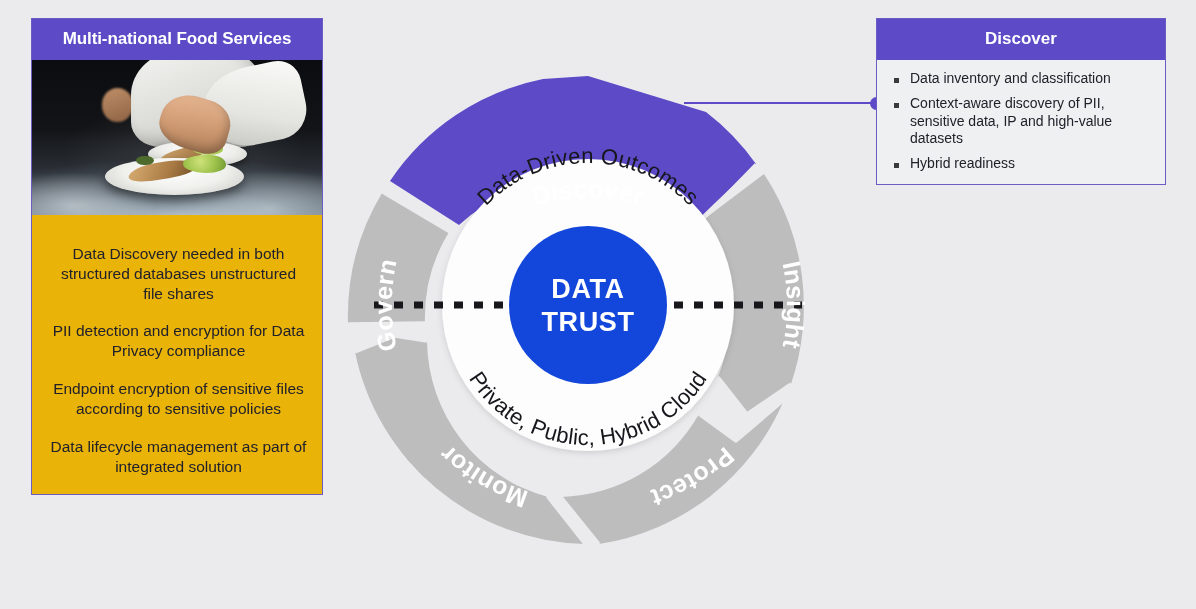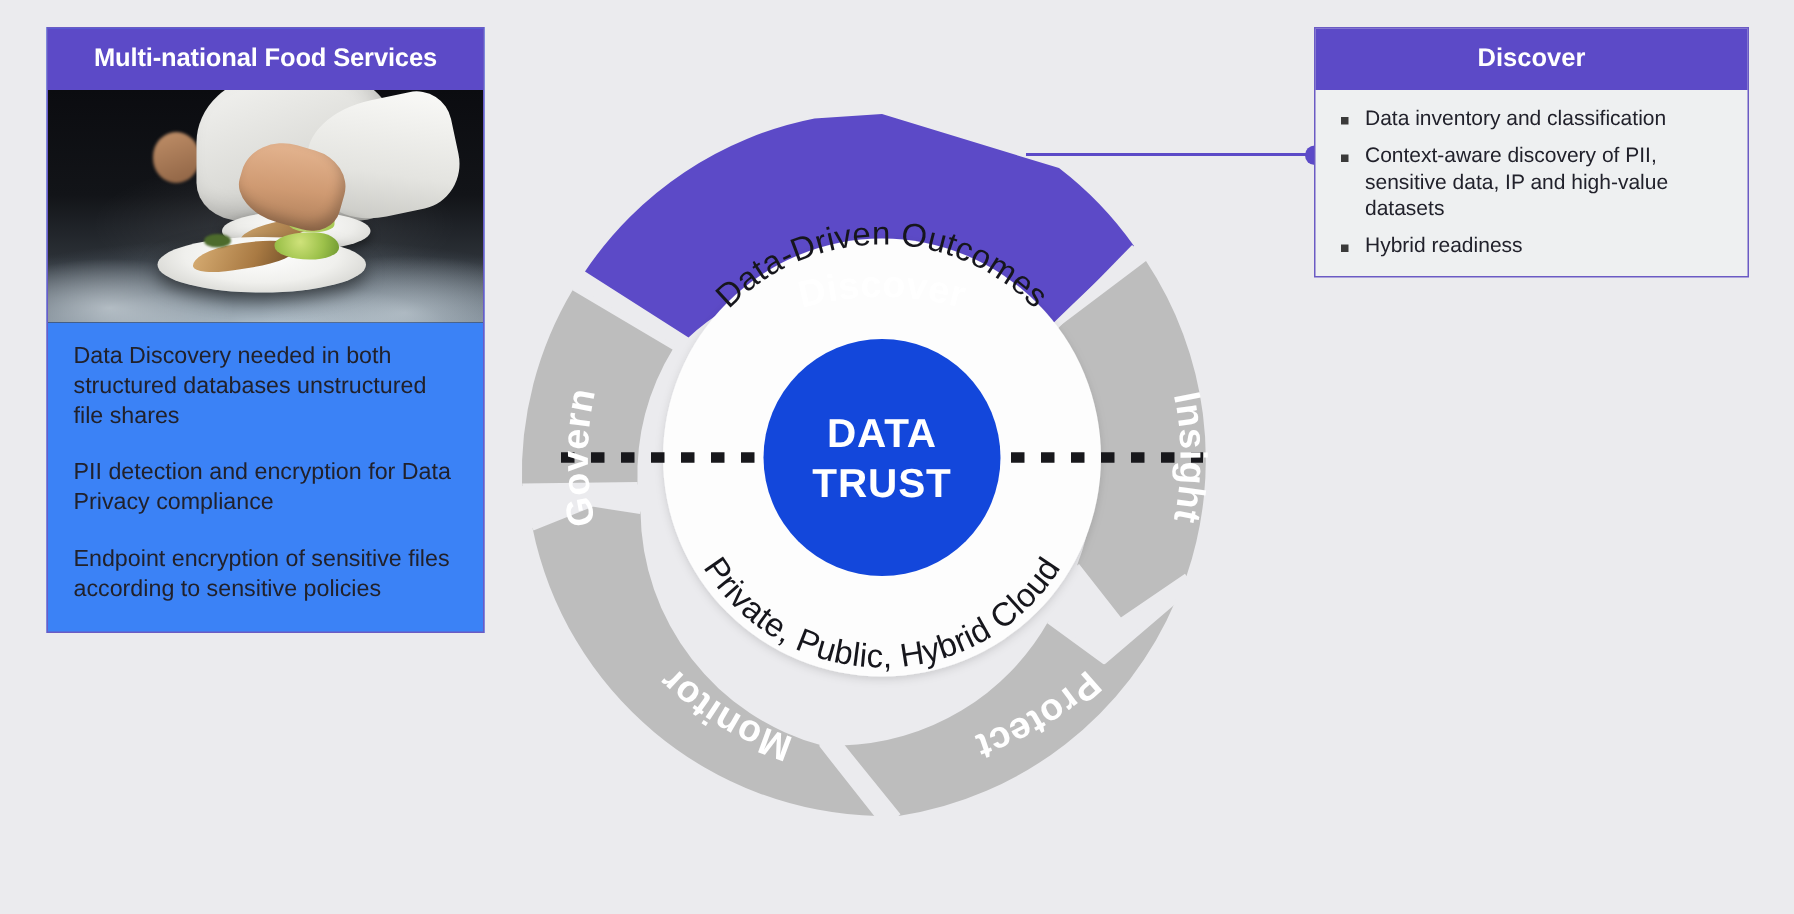--- a/index.html
+++ b/index.html
@@ -16,21 +16,21 @@
     position: relative;
   }
 
   
   .case-panel {
     position: absolute;
     left: 31px;
     top: 18px;
     width: 292px;
     border: 1px solid #6b5bc4;
-    background: #3b82f6;
+    background: #eab308;
     box-sizing: border-box;
   }
   .case-panel__header {
     background: #5c4ac7;
     color: #ffffff;
     font-size: 17px;
     font-weight: bold;
     text-align: center;
     padding: 10px 6px 11px 6px;
     letter-spacing: -0.1px;
@@ -138,21 +138,22 @@
   }
   .photo-smoke {
     position: absolute;
     left: 0; bottom: 0; width: 100%; height: 42%;
     background:
       radial-gradient(ellipse 40% 70% at 14% 85%, rgba(236,243,247,0.55) 0%, rgba(236,243,247,0) 72%),
       radial-gradient(ellipse 45% 80% at 82% 90%, rgba(226,236,242,0.5) 0%, rgba(226,236,242,0) 74%);
   }
 
   .case-panel__body {
-    padding: 13px 14px 16px 17px;
+    padding: 29px 14px 16px 17px;
+    text-align: center;
   }
   .case-item {
     font-size: 15.5px;
     line-height: 1.28;
     color: #21212b;
     margin: 0 0 18px 0;
   }
   .case-item:last-child { margin-bottom: 2px; }
 
   
@@ -267,20 +268,21 @@
     <div class="photo-plate-front"></div>
     <div class="photo-food-a"></div>
     <div class="photo-green-a"></div>
     <div class="photo-garnish"></div>
   </div>
 
   <div class="case-panel__body">
     <p class="case-item">Data Discovery needed in both structured databases unstructured file shares</p>
     <p class="case-item">PII detection and encryption for Data Privacy compliance</p>
     <p class="case-item">Endpoint encryption of sensitive files according to sensitive policies</p>
+    <p class="case-item">Data lifecycle management as part of integrated solution</p>
   </div>
 </div>
 
 <div class="connector"></div>
 <div class="connector-dot"></div>
 
 <div class="detail-panel">
   <div class="detail-panel__header">Discover</div>
   <div class="detail-panel__body">
     <ul class="detail-list">

